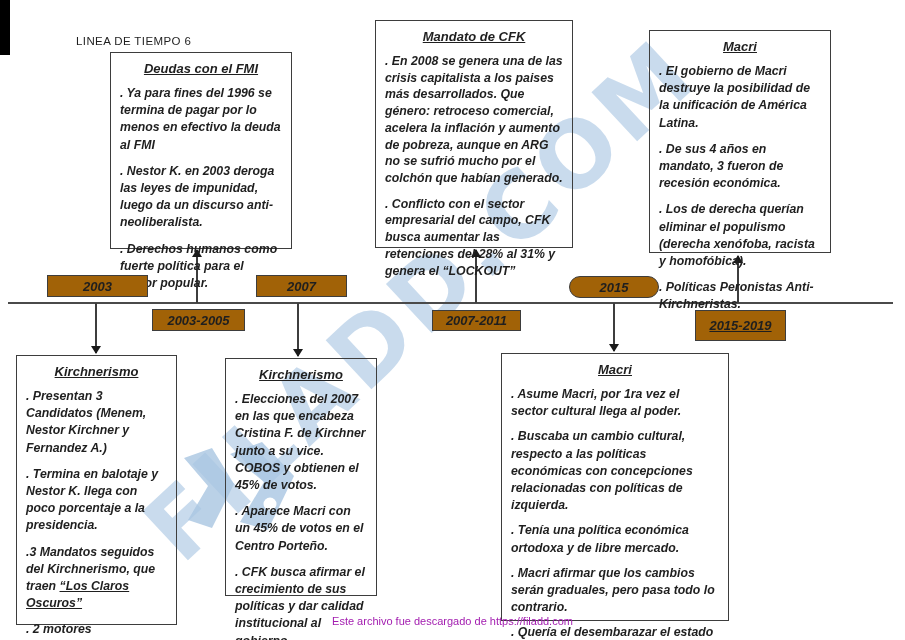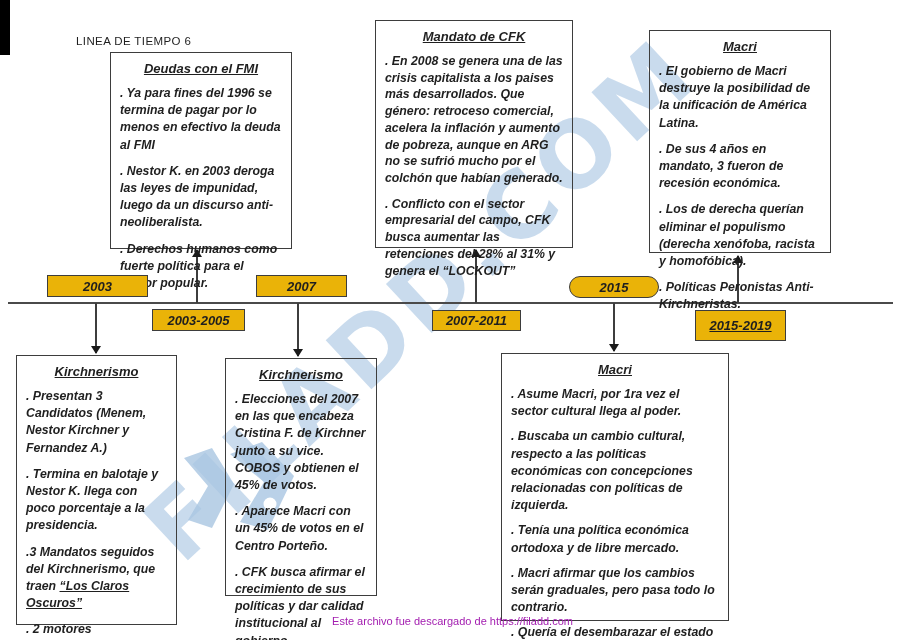--- a/index.html
+++ b/index.html
@@ -32,21 +32,21 @@
     line-height:1.4;
   }
   .strong-u{font-weight:bold;text-decoration:underline;}
 
   
   #timeline-line{
     position:absolute;left:8px;top:302px;width:885px;height:0;
     border-top:2px solid #4a4a4a;z-index:1;
   }
   .marker{
-    position:absolute;border:1.4px solid #3d3d3d;background:#eab308;
+    position:absolute;border:1.4px solid #3d3d3d;background:#a16207;
     display:flex;align-items:center;justify-content:center;
     font-size:13px;font-style:italic;font-weight:bold;z-index:2;
     box-sizing:border-box;
   }
 
   
   .varrow{position:absolute;width:11px;z-index:1;}
   .varrow .line{position:absolute;left:5px;top:0;bottom:0;width:1.6px;background:#3d3d3d;}
   .varrow .head-up{
     position:absolute;left:0.5px;top:-1px;width:0;height:0;

